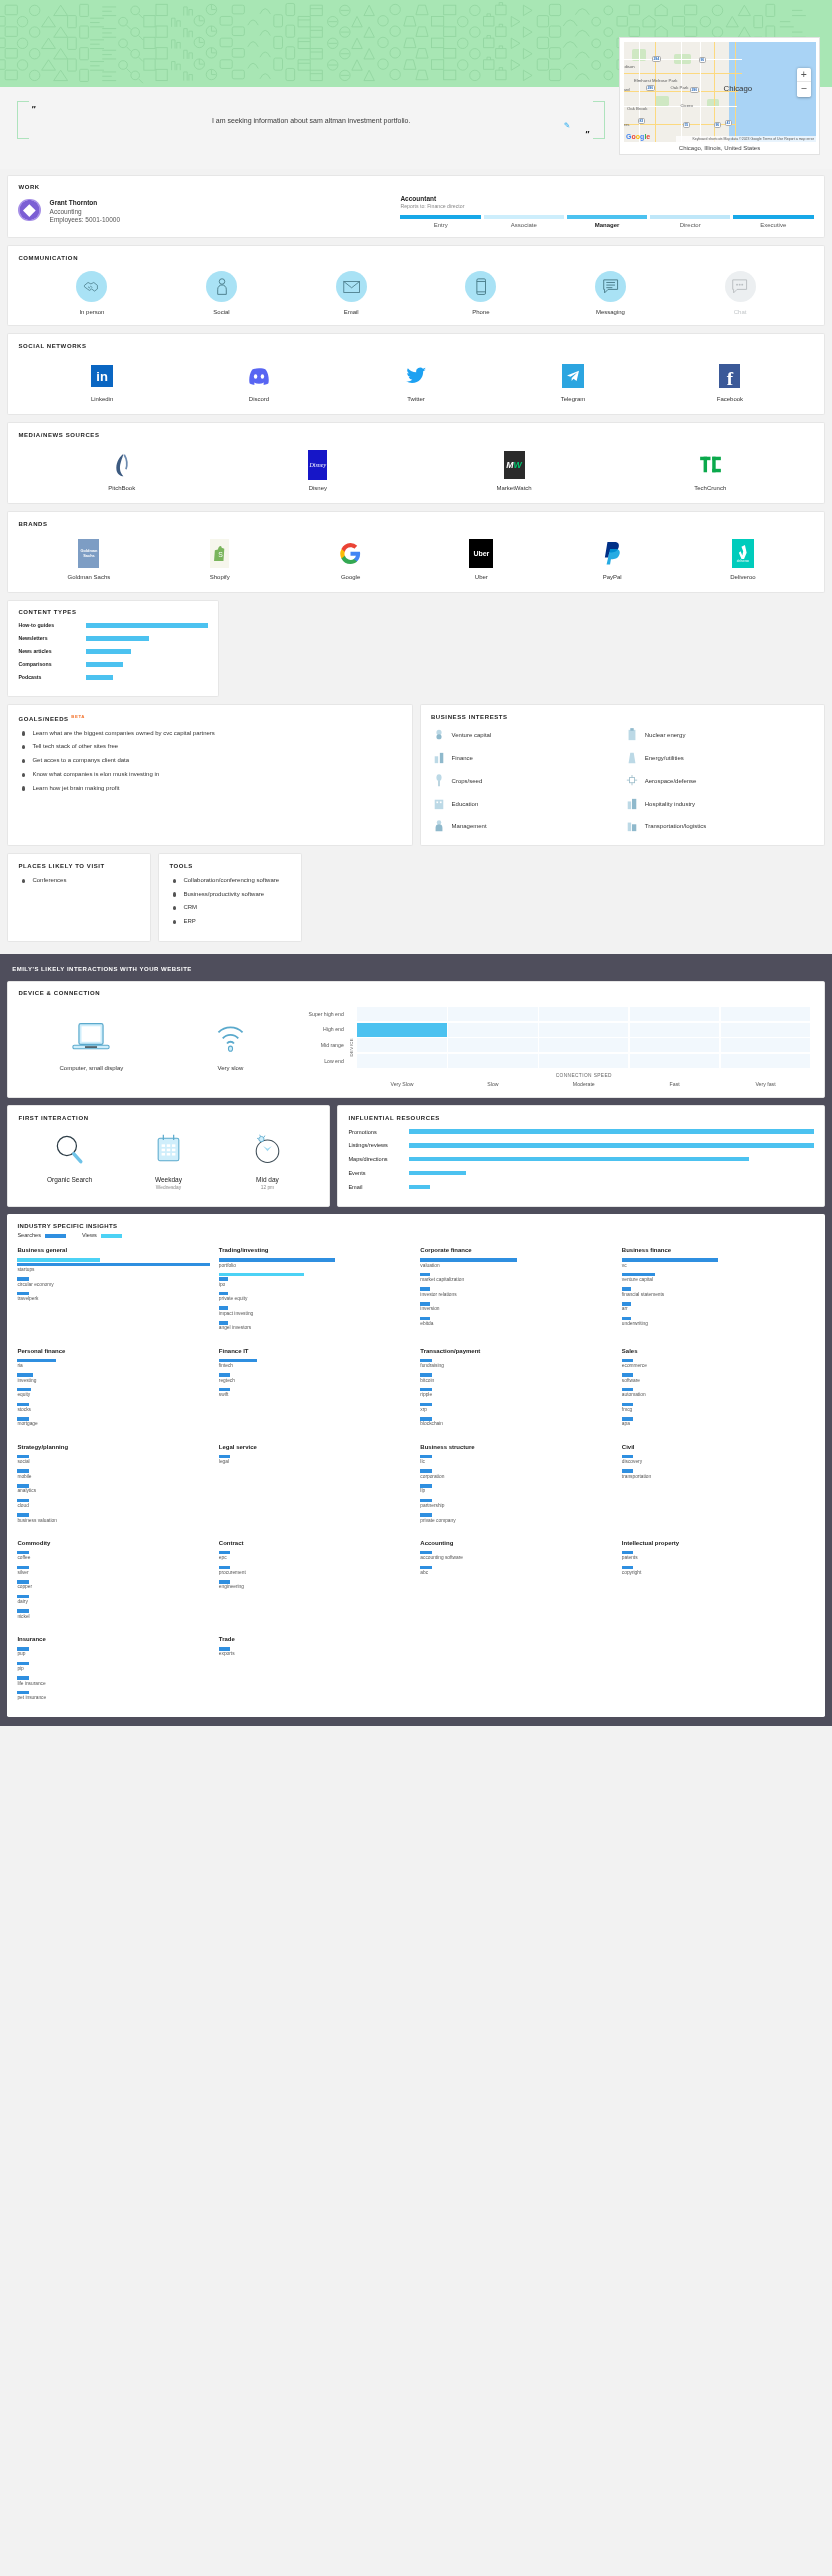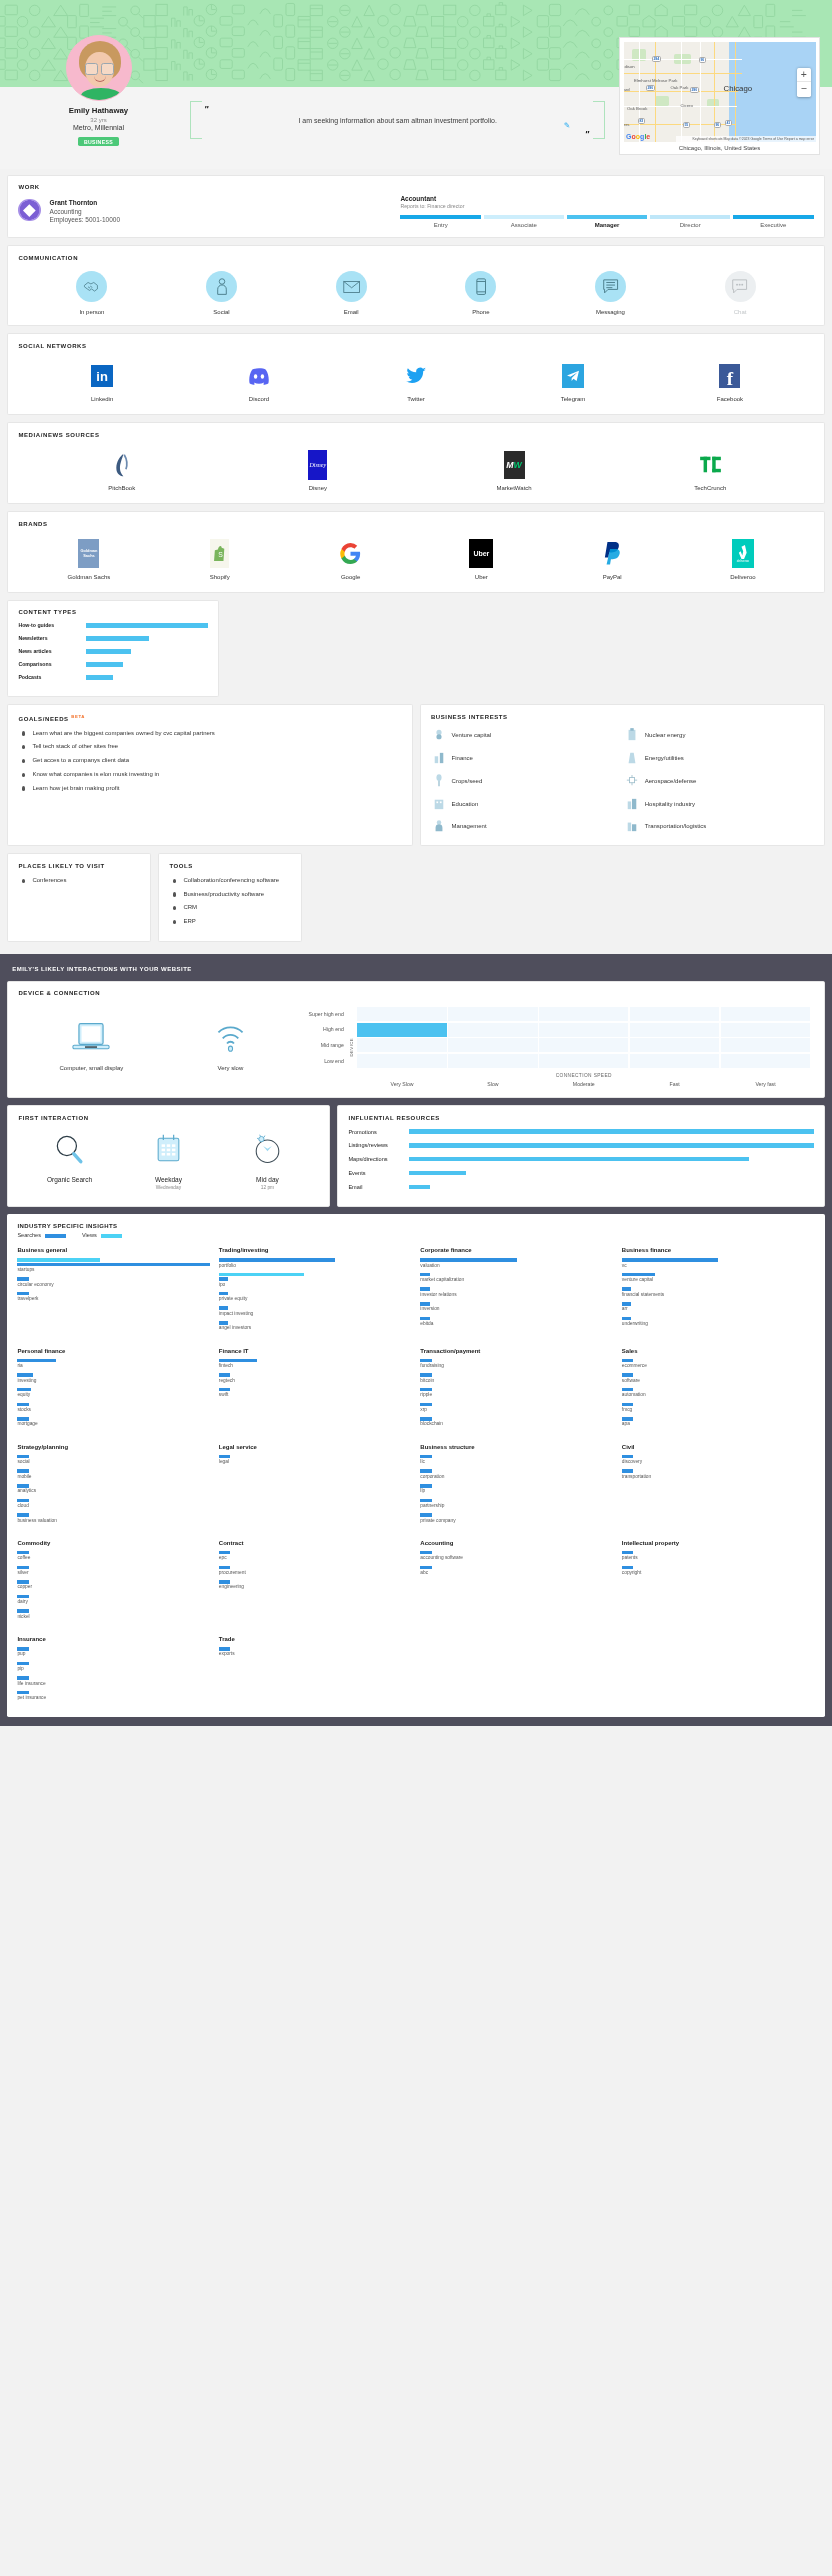--- a/index.html
+++ b/index.html
@@ -297,33 +297,20 @@
         <use href="#p" y="50"></use>
         <use href="#p" y="75"></use>
         <use href="#p" x="-14" y="13"></use>
         <use href="#p" x="-14" y="38"></use>
         <use href="#p" x="-14" y="63"></use>
       </g>
     </svg>
   </div>
 
   <div class="profile-card">
-    <div class="avatar-wrap">
-      <div class="avatar">
-        <div class="hair"></div>
-          <div class="face"></div>
-        <div class="glasses"></div>
-        <div class="smile"></div>
-          <div class="collar"></div>
-      </div>
-      <div class="p-name">Emily Hathaway</div>
-      <div class="p-age">32 yrs</div>
-      <div class="p-seg">Metro, Millennial</div>
-      <div class="p-badge">BUSINESS</div>
-    </div>
 
     <div class="quote-box">
       <div class="br-l"></div>
       <div class="br-r"></div>
       <span class="qm qm-open">"</span>
       <div class="quote-text">I am seeking information about sam altman investment portfolio.</div>
       <span class="qm qm-close">"</span>
       <span class="pencil-icon">✎</span>
     </div>
 

